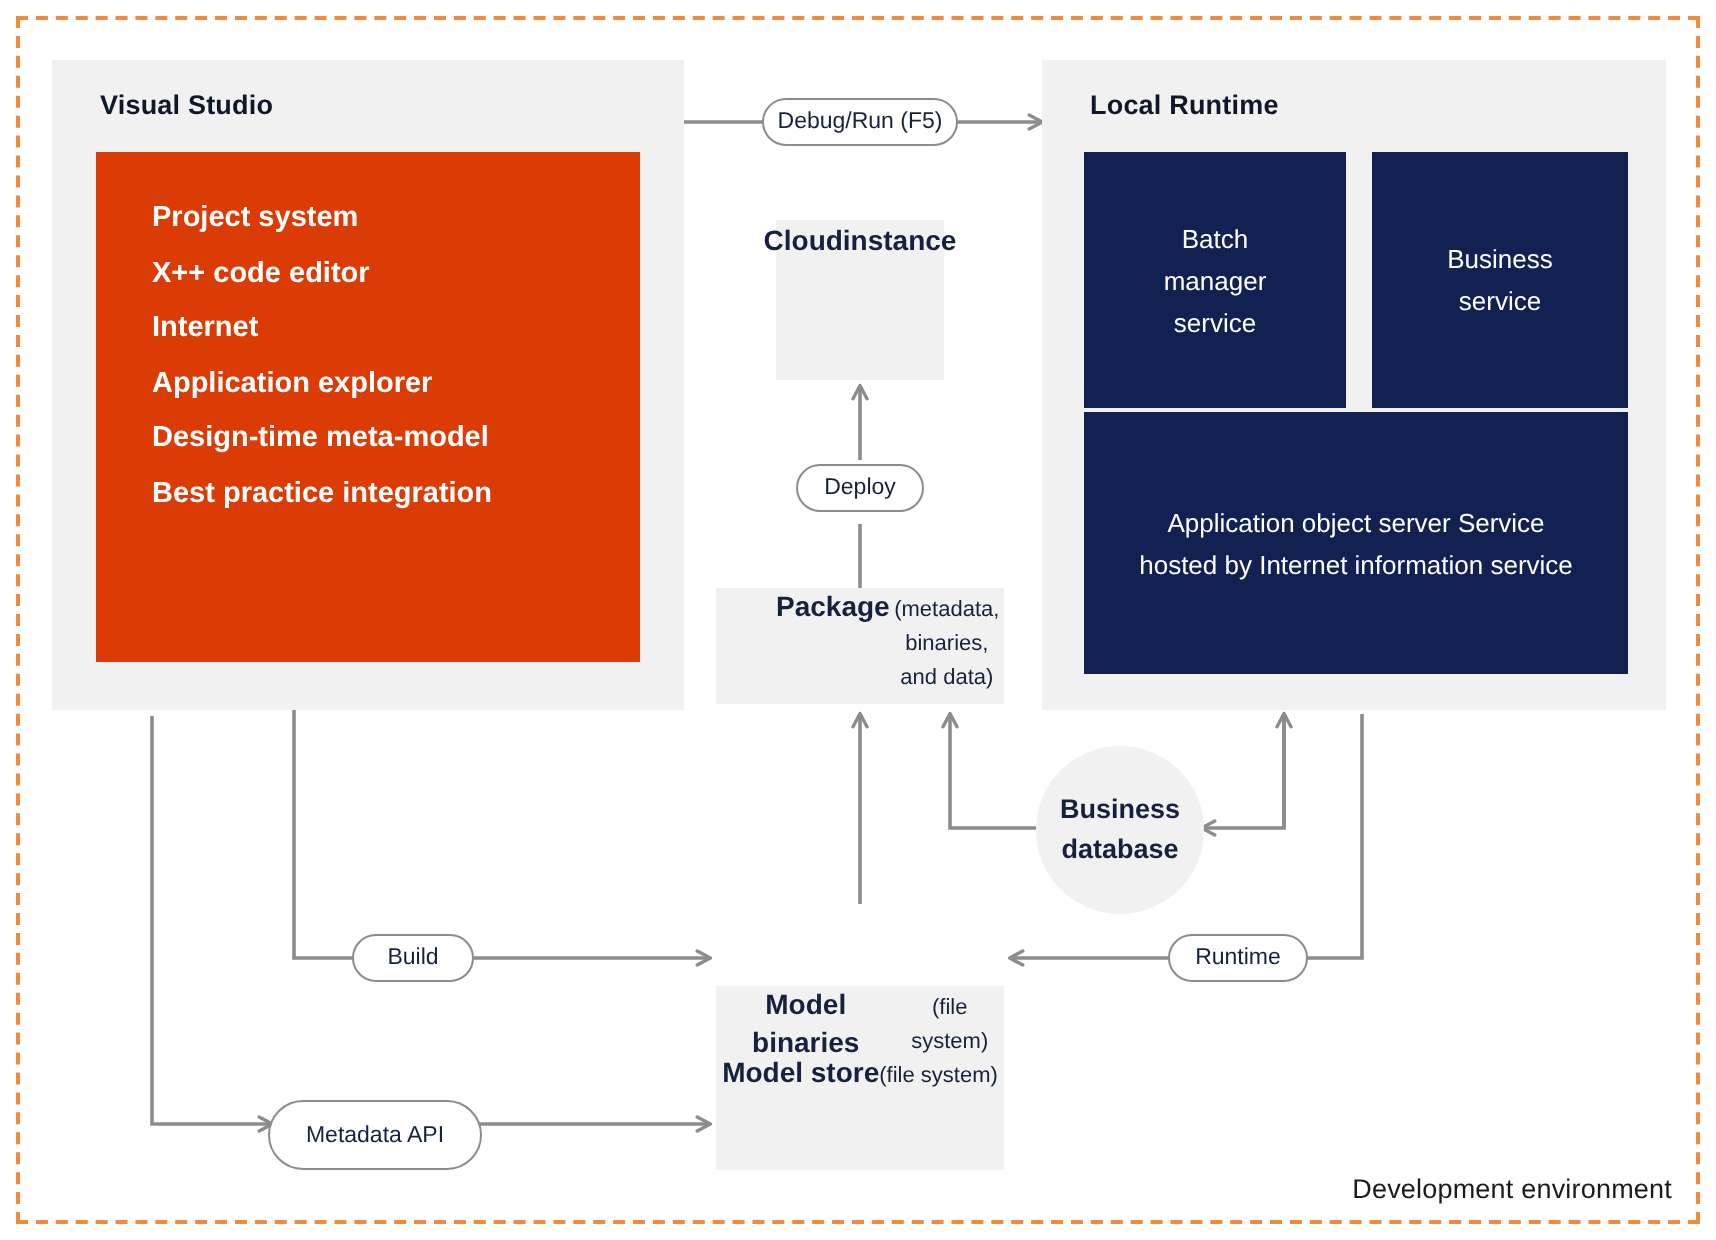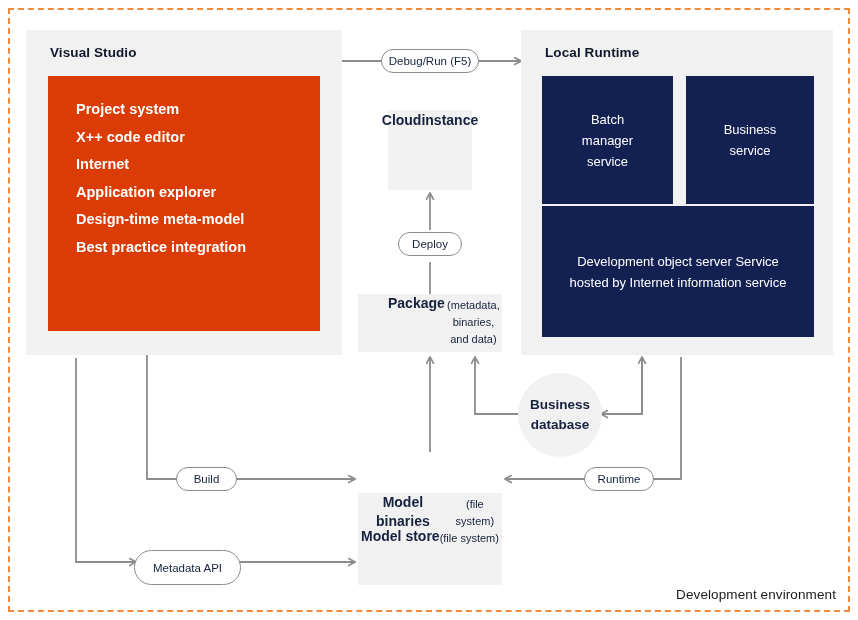--- a/index.html
+++ b/index.html
@@ -211,21 +211,21 @@
 
   <div class="navy" style="left:686px; top:76px; width:128px; height:128px;">
     <div class="navy-label">
       <div>Business</div>
       <div>service</div>
     </div>
   </div>
 
   <div class="navy" style="left:542px; top:206px; width:272px; height:131px;">
     <div class="navy-label">
-      <div>Development object server Service</div>
+      <div>Application object server Service</div>
       <div>hosted by Internet information service</div>
     </div>
   </div>
 
   <div class="gbox cloud" style="left:388px; top:110px; width:84px; height:80px;">
     <div class="t1">Cloud</div>
     <div class="t1">instance</div>
   </div>
 
   <div class="gbox" style="left:358px; top:294px; width:144px; height:58px;padding-left:30px;">

